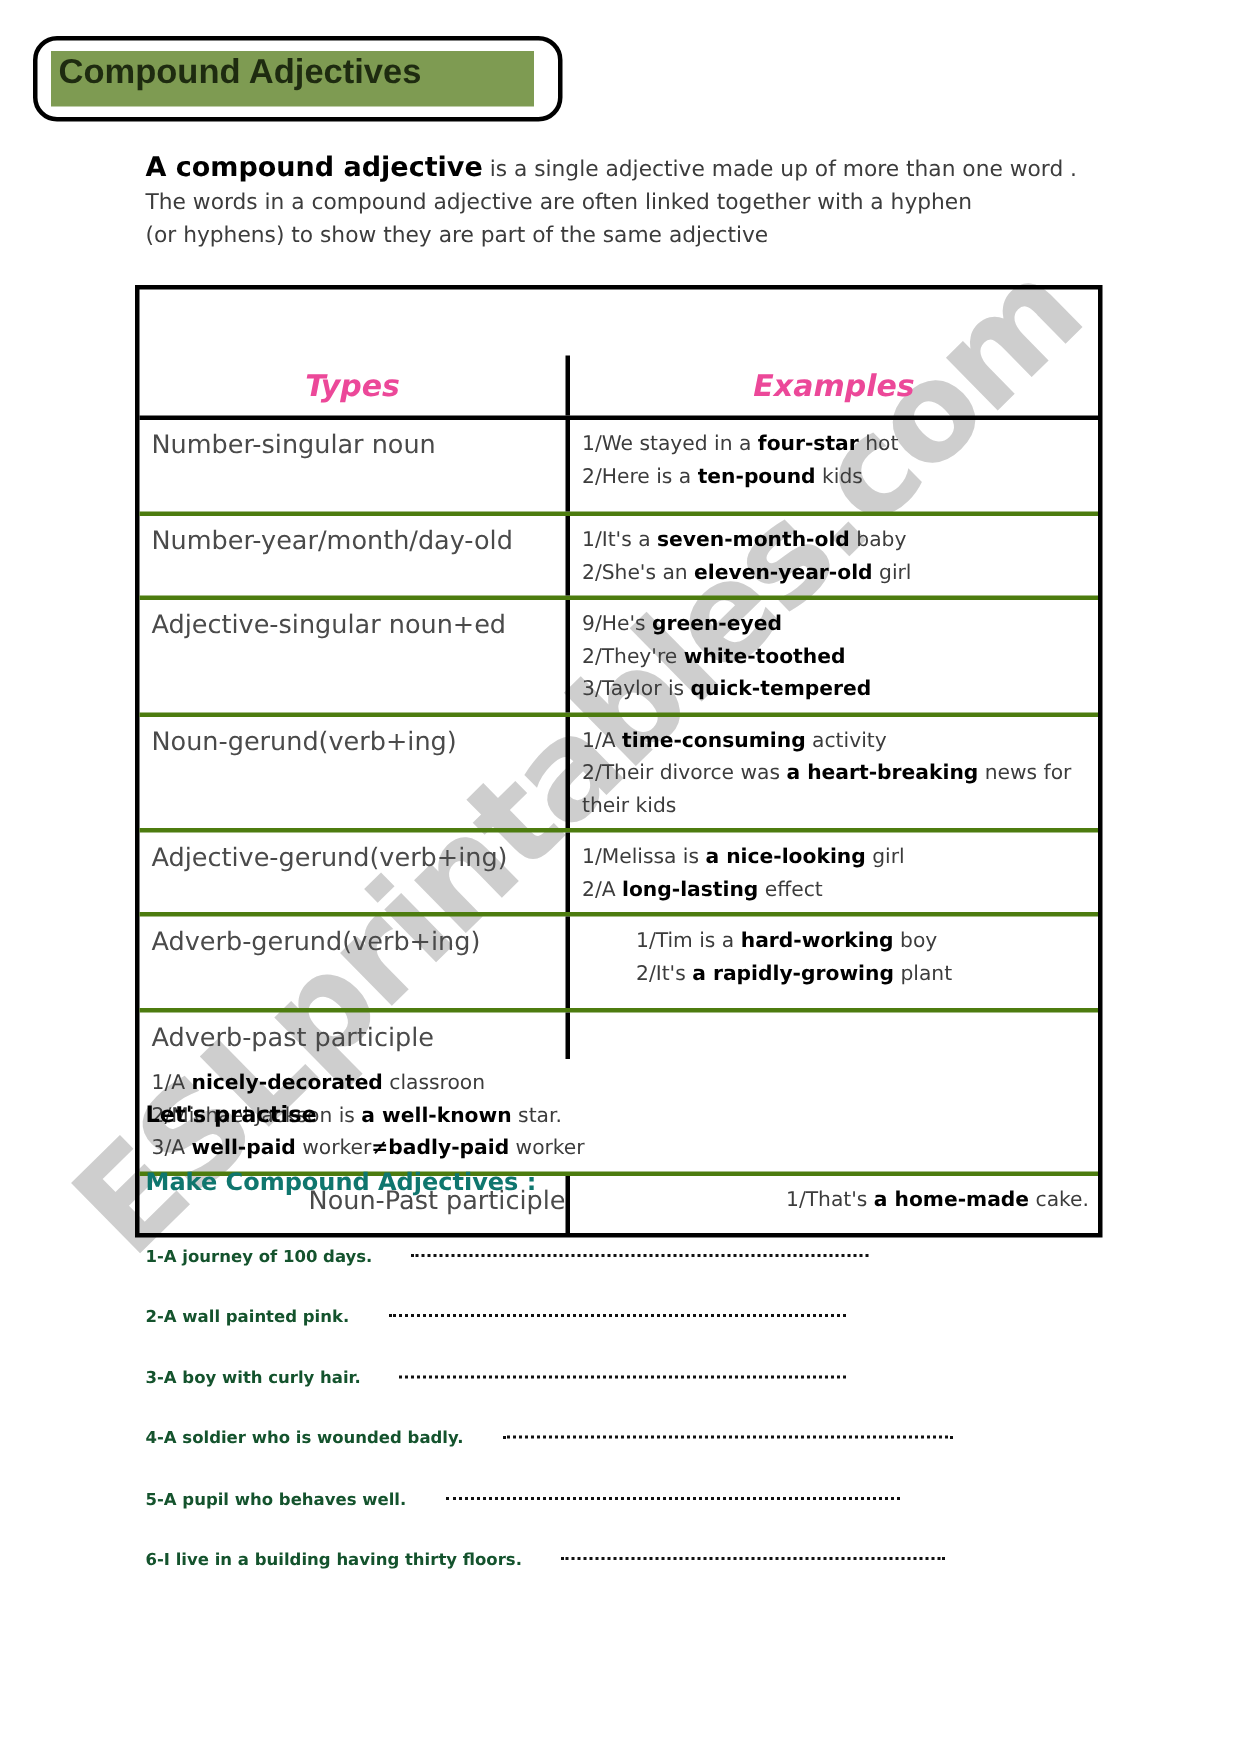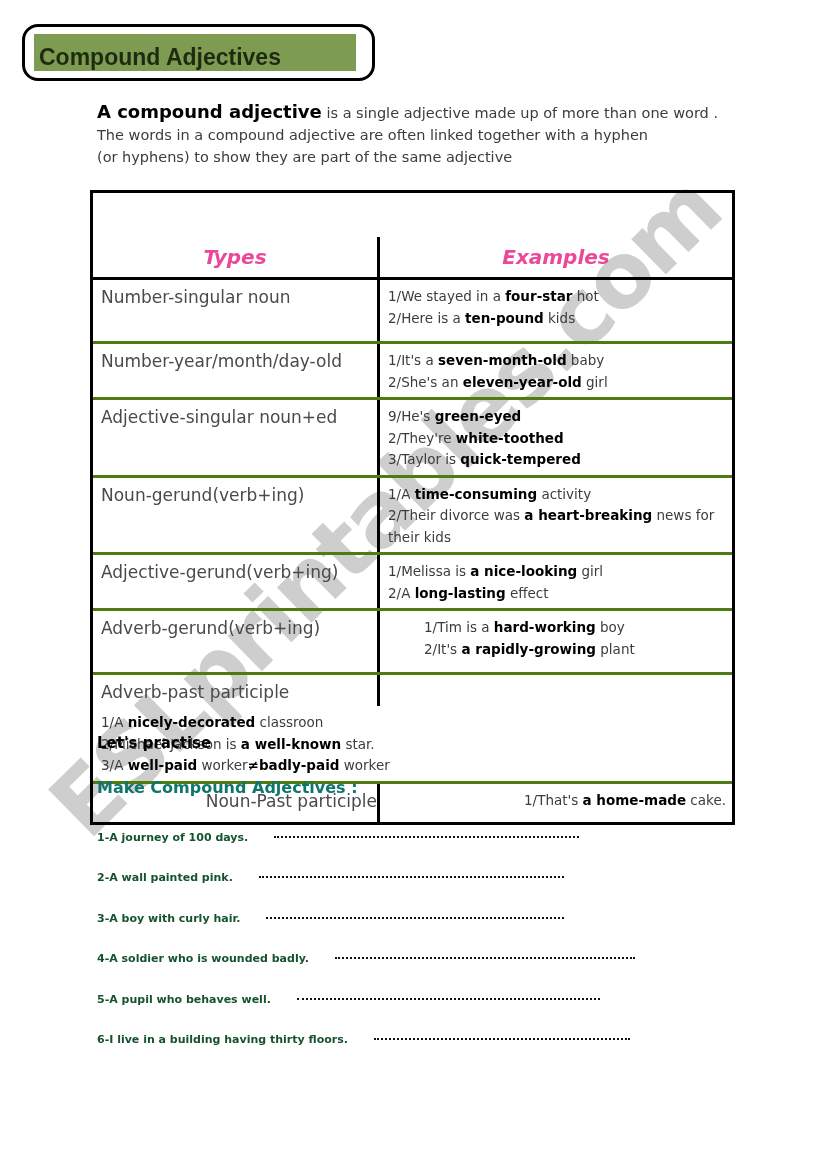--- a/index.html
+++ b/index.html
@@ -38,21 +38,21 @@
     width:347px;height:51px;
     border:3px solid #000;
     border-radius:16px;
     background:#fff;
     display:flex;align-items:center;
   }
   .title-bar{
     margin-left:9px;
     width:322px;height:37px;
     background:#7e9b52;
-    display:flex;align-items:flex-end;
+    display:flex;align-items:flex-start;
   }
   .title-text{
     font-family:"Liberation Sans",sans-serif;
     font-weight:bold;
     font-size:23px;
     color:#1e2b10;
     padding-left:5px;
     letter-spacing:0px;
   }
 

